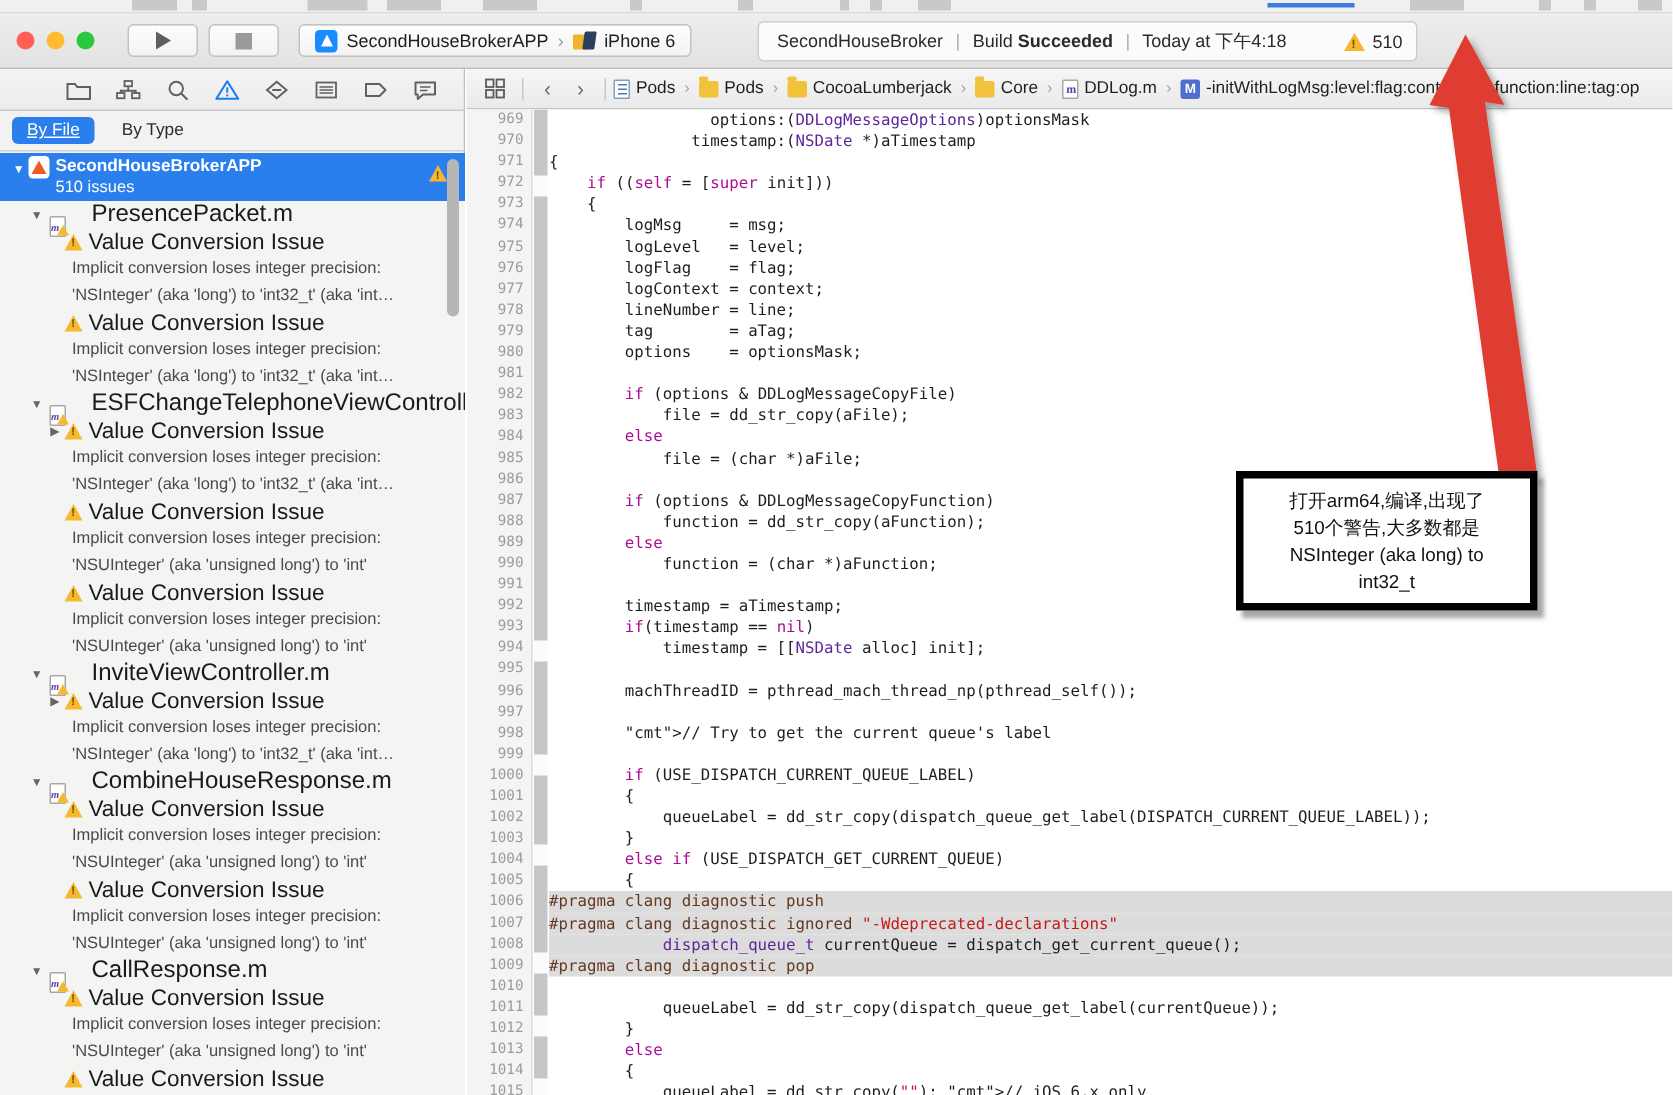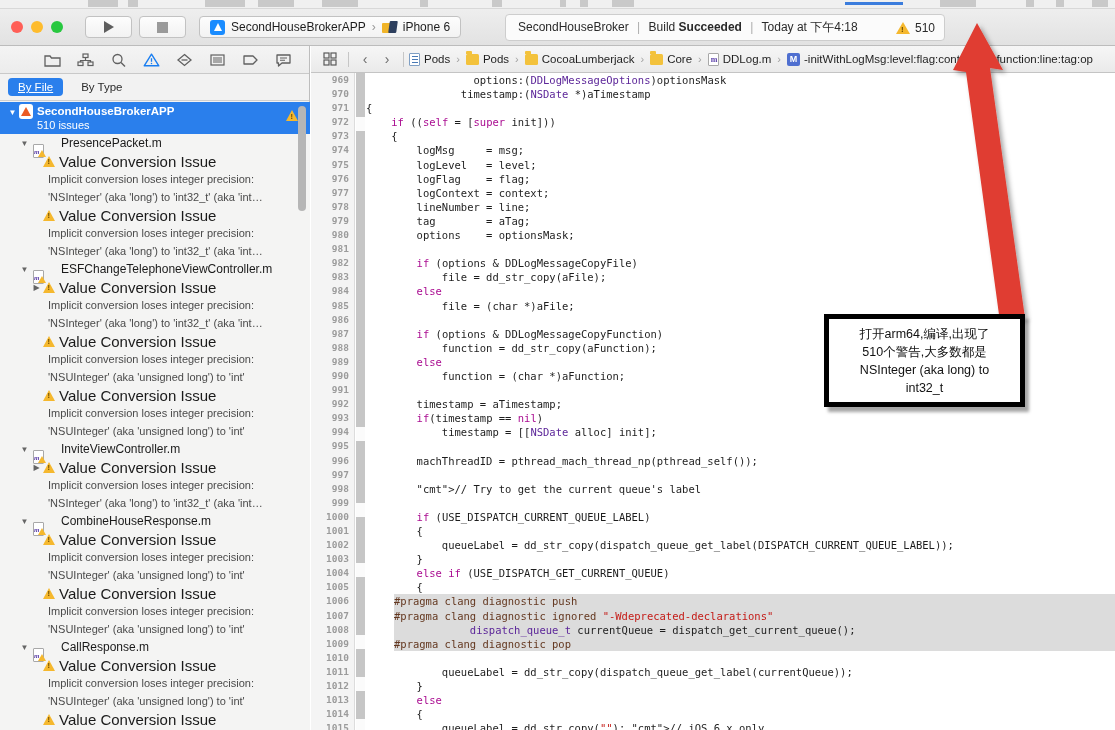--- a/index.html
+++ b/index.html
@@ -156,21 +156,21 @@
     width: 0; height: 0; border-left: 5px solid transparent;
     border-right: 5px solid transparent; border-bottom: 9px solid #ec5b22;
   }
   .root-text { display: flex; flex-direction: column; line-height: 14px; }
   .root-title { font-weight: bold; font-size: 11.5px; }
   .root-sub { font-size: 11px; }
   .root-warn { margin-left: auto; margin-right: 12px; margin-top: 6px; }
   .issue-title { font-size: 15px; color: #1a1a1a; }
   .detail { font-size: 11px; color: #4a4a4a; padding-left: 48px; height: 18px;
             line-height: 18px; white-space: nowrap; overflow: hidden; }
-  .file-name { font-size: 12px; padding-left: 12px; }
+  .file-name { font-size: 16px; padding-left: 12px; }
 
   .nav-scroll {
     position: absolute; right: 4px; top: 4px; width: 8px; height: 105px;
     background: #b6b6b6; border-radius: 4px;
   }
 
   
   .editor { position: absolute; left: 311px; top: 46px; width: 804px; height: 684px; background: #ffffff; }
   .jump-bar {
     height: 27px; background: linear-gradient(#f6f6f6, #eaeaea);
@@ -198,31 +198,31 @@
     font-size: 9px; font-weight: bold; display: flex; align-items: center; justify-content: center; }
 
   .code-area { position: absolute; left: 0; top: 27px; width: 804px; height: 657px; background: #ffffff;
     overflow: hidden; }
   .gutter {
     position: absolute; left: 0; top: 0; width: 44px; height: 657px;
     background: #f4f4f4; border-right: 1px solid #dcdcdc;
     text-align: right; padding-right: 5px;
     font-family: "DejaVu Sans Mono", monospace; font-size: 9.5px; color: #9b9b9b;
   }
-  .gutter div { height: 14.1px; line-height: 14.1px; font-weight: bold; }
+  .gutter div { height: 14.1px; line-height: 14.1px; }
   .focus-strip { position: absolute; left: 45px; top: 0; width: 9px; height: 657px; background: #fbfbfb; }
   .focus-strip .seg-on { position: absolute; left: 0; width: 9px; background: #c6c6c6; }
 
   .code {
     position: absolute; left: 55px; top: 0; width: 749px; height: 657px;
     font-family: "DejaVu Sans Mono", monospace; font-size: 10.5px;
     line-height: 14.1px; white-space: pre; color: #1d1d1d;
   }
   .code .ln { height: 14.1px; }
-  .code .ln.hl { background: #dcdcdc; margin-left: 28px; }
+  .code .ln.hl { background: #dcdcdc; }
   .kw   { color: #aa0d91; }
   .type { color: #5c2699; }
   .pre  { color: #643820; }
   .str  { color: #c41a16; }
 
   
   .anno-box {
     position: absolute; left: 824px; top: 314px; width: 201px; height: 93px;
     background: #ffffff; border: 5px solid #000000;
     box-shadow: 4px 5px 3px rgba(0,0,0,0.35);

